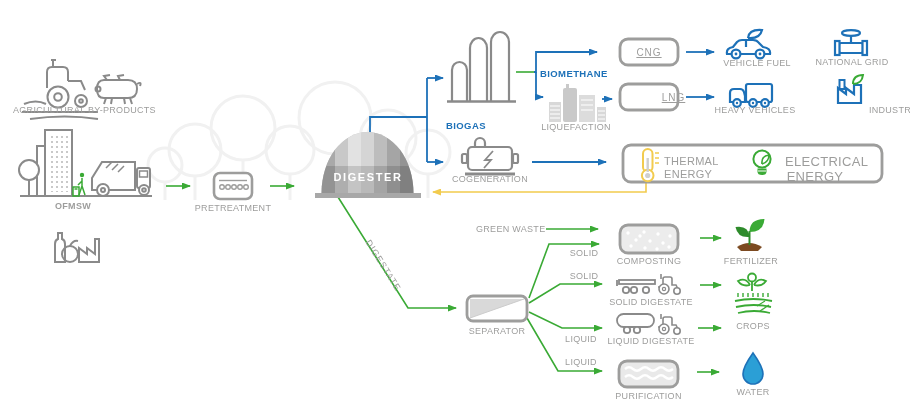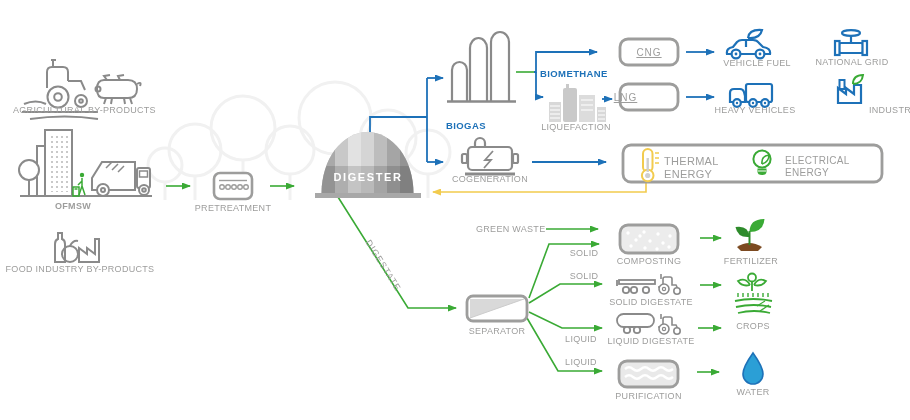--- a/index.html
+++ b/index.html
@@ -328,35 +328,34 @@
     <path d="M625,377 q4,-3.5 8,0 t8,0 t8,0 t8,0 t8,0 t8,0" fill="none" stroke="#ffffff" stroke-width="2.4"></path>
   </g>
 
   <g>
     <path d="M753,353 q10,14 10,21 a10,10 0 1 1 -20,0 q0,-7 10,-21 Z" fill="#2b9fd6" stroke="#1d71b8" stroke-width="1.6"></path>
   </g>
 </svg>
 
 <div class="lbl" style="left:13px;top:105px;width:140px;">AGRICULTURAL BY-PRODUCTS</div>
 <div class="lbl" style="left:33px;top:201px;width:80px;font-weight:bold;">OFMSW</div>
-<div class="lbl wrap" style="left:0px;top:264px;width:160px;">FOOD INDUSTRY BY-PRODUCTS</div>
 <div class="lbl" style="left:193px;top:203px;width:80px;">PRETREATMENT</div>
 <div class="lbl digester-lbl" style="left:323px;top:171px;width:90px;">DIGESTER</div>
 <div class="lbl flow-blue left" style="left:431px;top:121px;padding-left:15px;">BIOGAS</div>
 <div class="lbl flow-blue left" style="left:540px;top:69px;">BIOMETHANE</div>
 <div class="lbl" style="left:536px;top:122px;width:80px;">LIQUEFACTION</div>
 <div class="lbl" style="left:450px;top:174px;width:80px;">COGENERATION</div>
 <div class="lbl boxtext" style="left:620px;top:47px;width:58px;">CNG</div>
-<div class="lbl boxtext" style="left:588px;top:92px;width:75px;">LNG</div>
+<div class="lbl boxtext" style="left:636px;top:92px;width:75px;">LNG</div>
 <div class="lbl" style="left:712px;top:58px;width:90px;">VEHICLE FUEL</div>
 <div class="lbl" style="left:812px;top:57px;width:80px;">NATIONAL GRID</div>
 <div class="lbl" style="left:710px;top:105px;width:90px;">HEAVY VEHICLES</div>
 <div class="lbl" style="left:860px;top:105px;width:66px;">INDUSTRY</div>
 <div class="lbl wrap left" style="left:664px;top:155px;width:50px;font-size:11px;">THERMAL ENERGY</div>
-<div class="lbl wrap left" style="left:785px;top:155px;width:60px;font-size:10px;">ELECTRICAL ENERGY</div>
+<div class="lbl wrap left" style="left:785px;top:155px;width:60px;font-size:13px;text-align:center;">ELECTRICAL ENERGY</div>
 <div class="lbl rot" style="left:372px;top:238px;">DIGESTATE</div>
 <div class="lbl" style="left:457px;top:326px;width:80px;">SEPARATOR</div>
 <div class="lbl" style="left:476px;top:224px;width:66px;">GREEN WASTE</div>
 <div class="lbl" style="left:566px;top:248px;width:36px;">SOLID</div>
 <div class="lbl" style="left:566px;top:271px;width:36px;">SOLID</div>
 <div class="lbl" style="left:560px;top:334px;width:42px;">LIQUID</div>
 <div class="lbl" style="left:560px;top:357px;width:42px;">LIQUID</div>
 <div class="lbl" style="left:614px;top:256px;width:70px;">COMPOSTING</div>
 <div class="lbl" style="left:606px;top:297px;width:90px;">SOLID DIGESTATE</div>
 <div class="lbl" style="left:604px;top:336px;width:94px;">LIQUID DIGESTATE</div>

